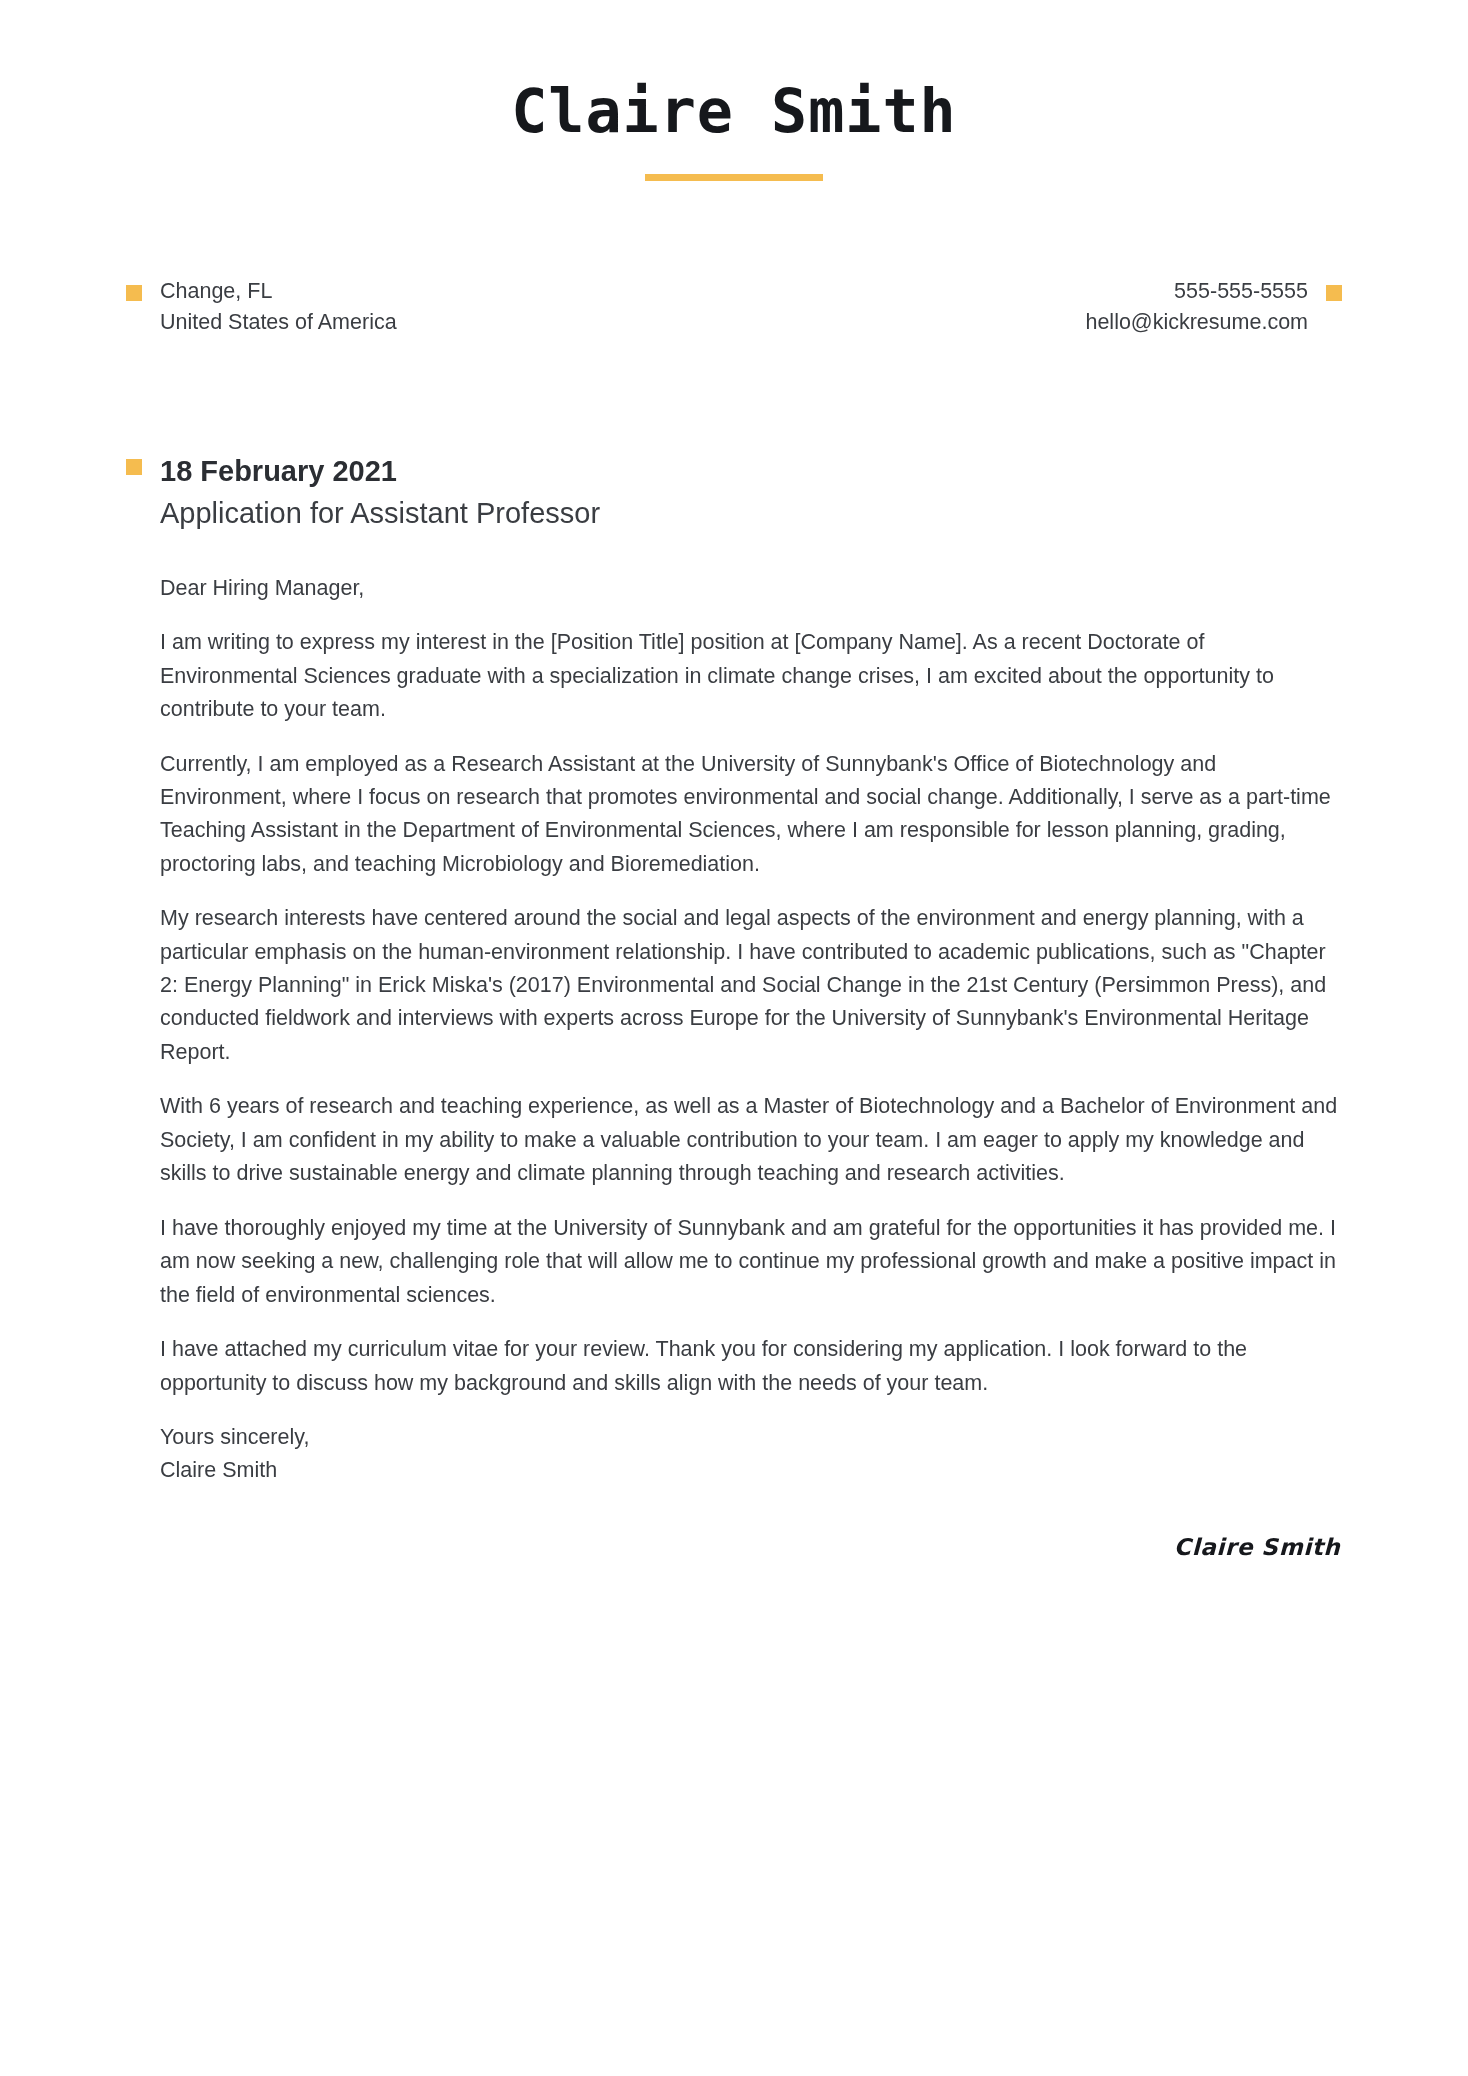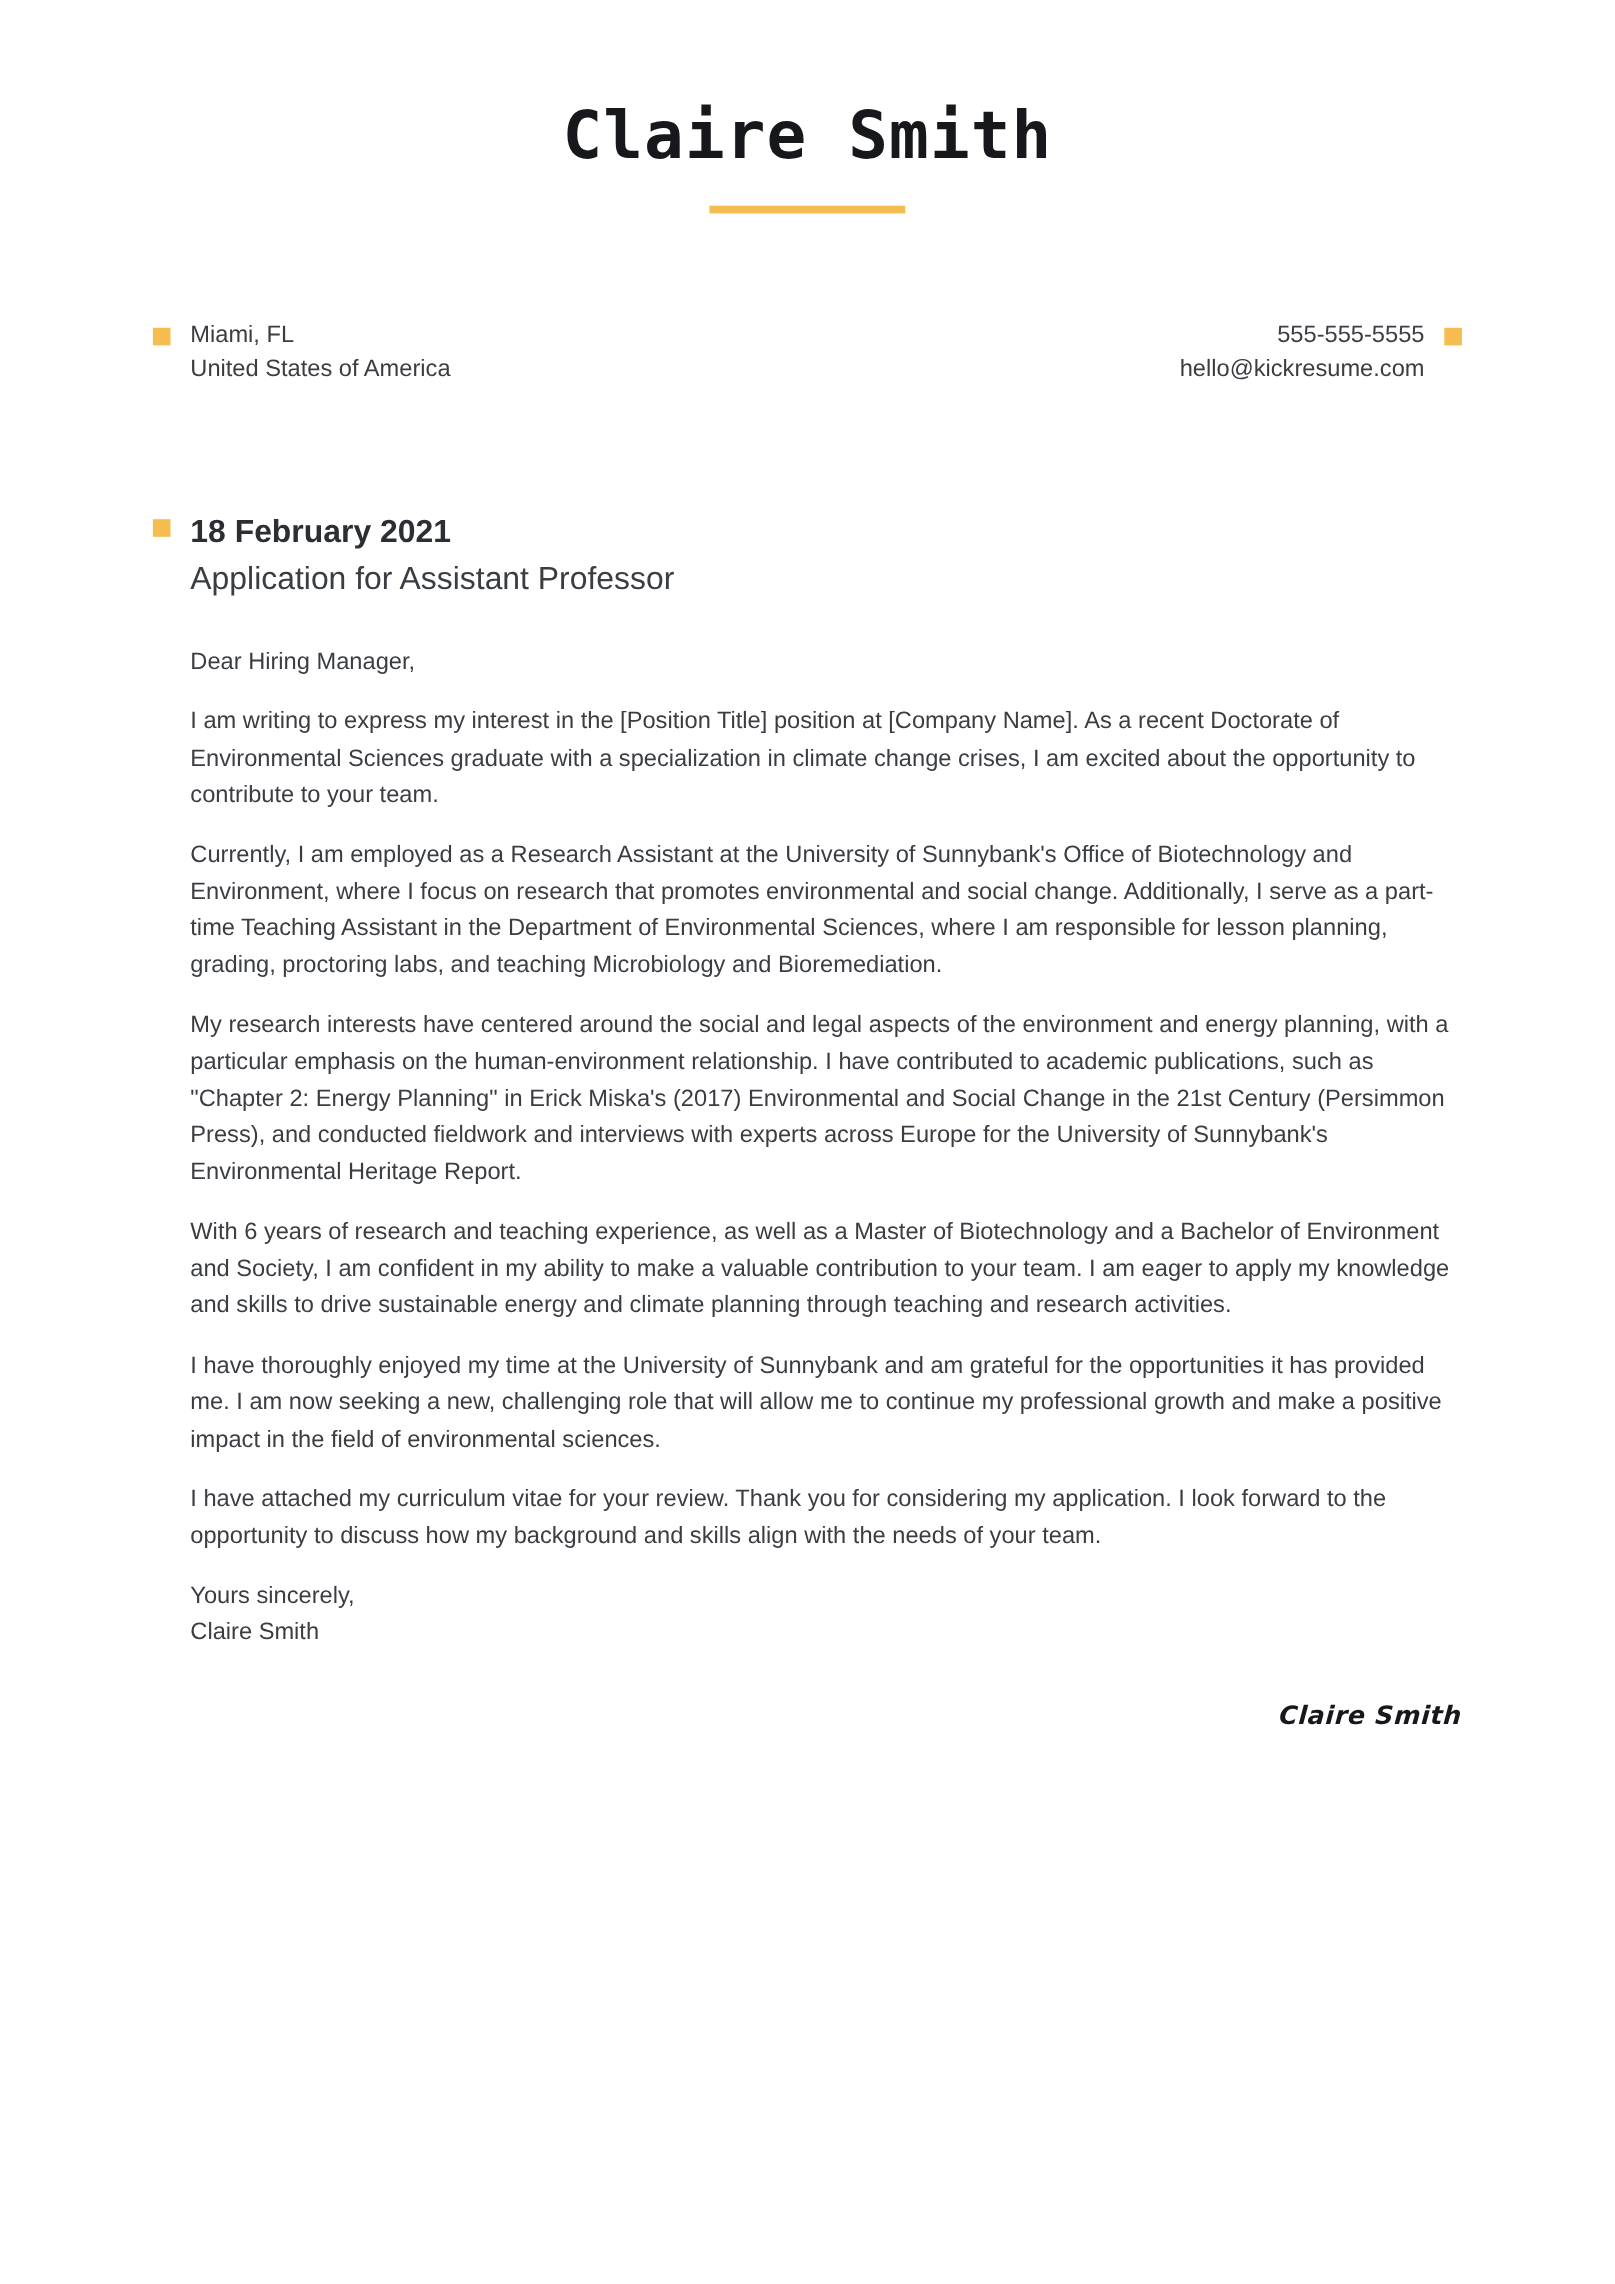--- a/index.html
+++ b/index.html
@@ -13,21 +13,21 @@
     font-family: "Liberation Sans", sans-serif;
     color: #3a3d42;
     position: relative;
     overflow: hidden;
   }
 
   .page {
     width: 1468px;
     height: 2056px;
     box-sizing: border-box;
-    padding: 13px;
+    padding: 0;
     position: relative;
     background: #ffffff;
   }
 
   
   .header {
     padding-top: 78px;
     text-align: center;
   }
   .name-title {
@@ -147,21 +147,21 @@
   <div class="header">
     <h1 class="name-title">Claire Smith</h1>
     <div class="name-rule"></div>
   </div>
 
   <div class="contact-row">
 
     <div class="contact-left">
       <span class="sq"></span>
       <div class="contact-lines">
-        <div>Miami, FL</div>
+        <div>Change, FL</div>
         <div>United States of America</div>
       </div>
     </div>
 
     <div class="contact-right">
       <div class="contact-lines">
         <div>555-555-5555</div>
         <div>hello@kickresume.com</div>
       </div>
       <span class="sq"></span>

